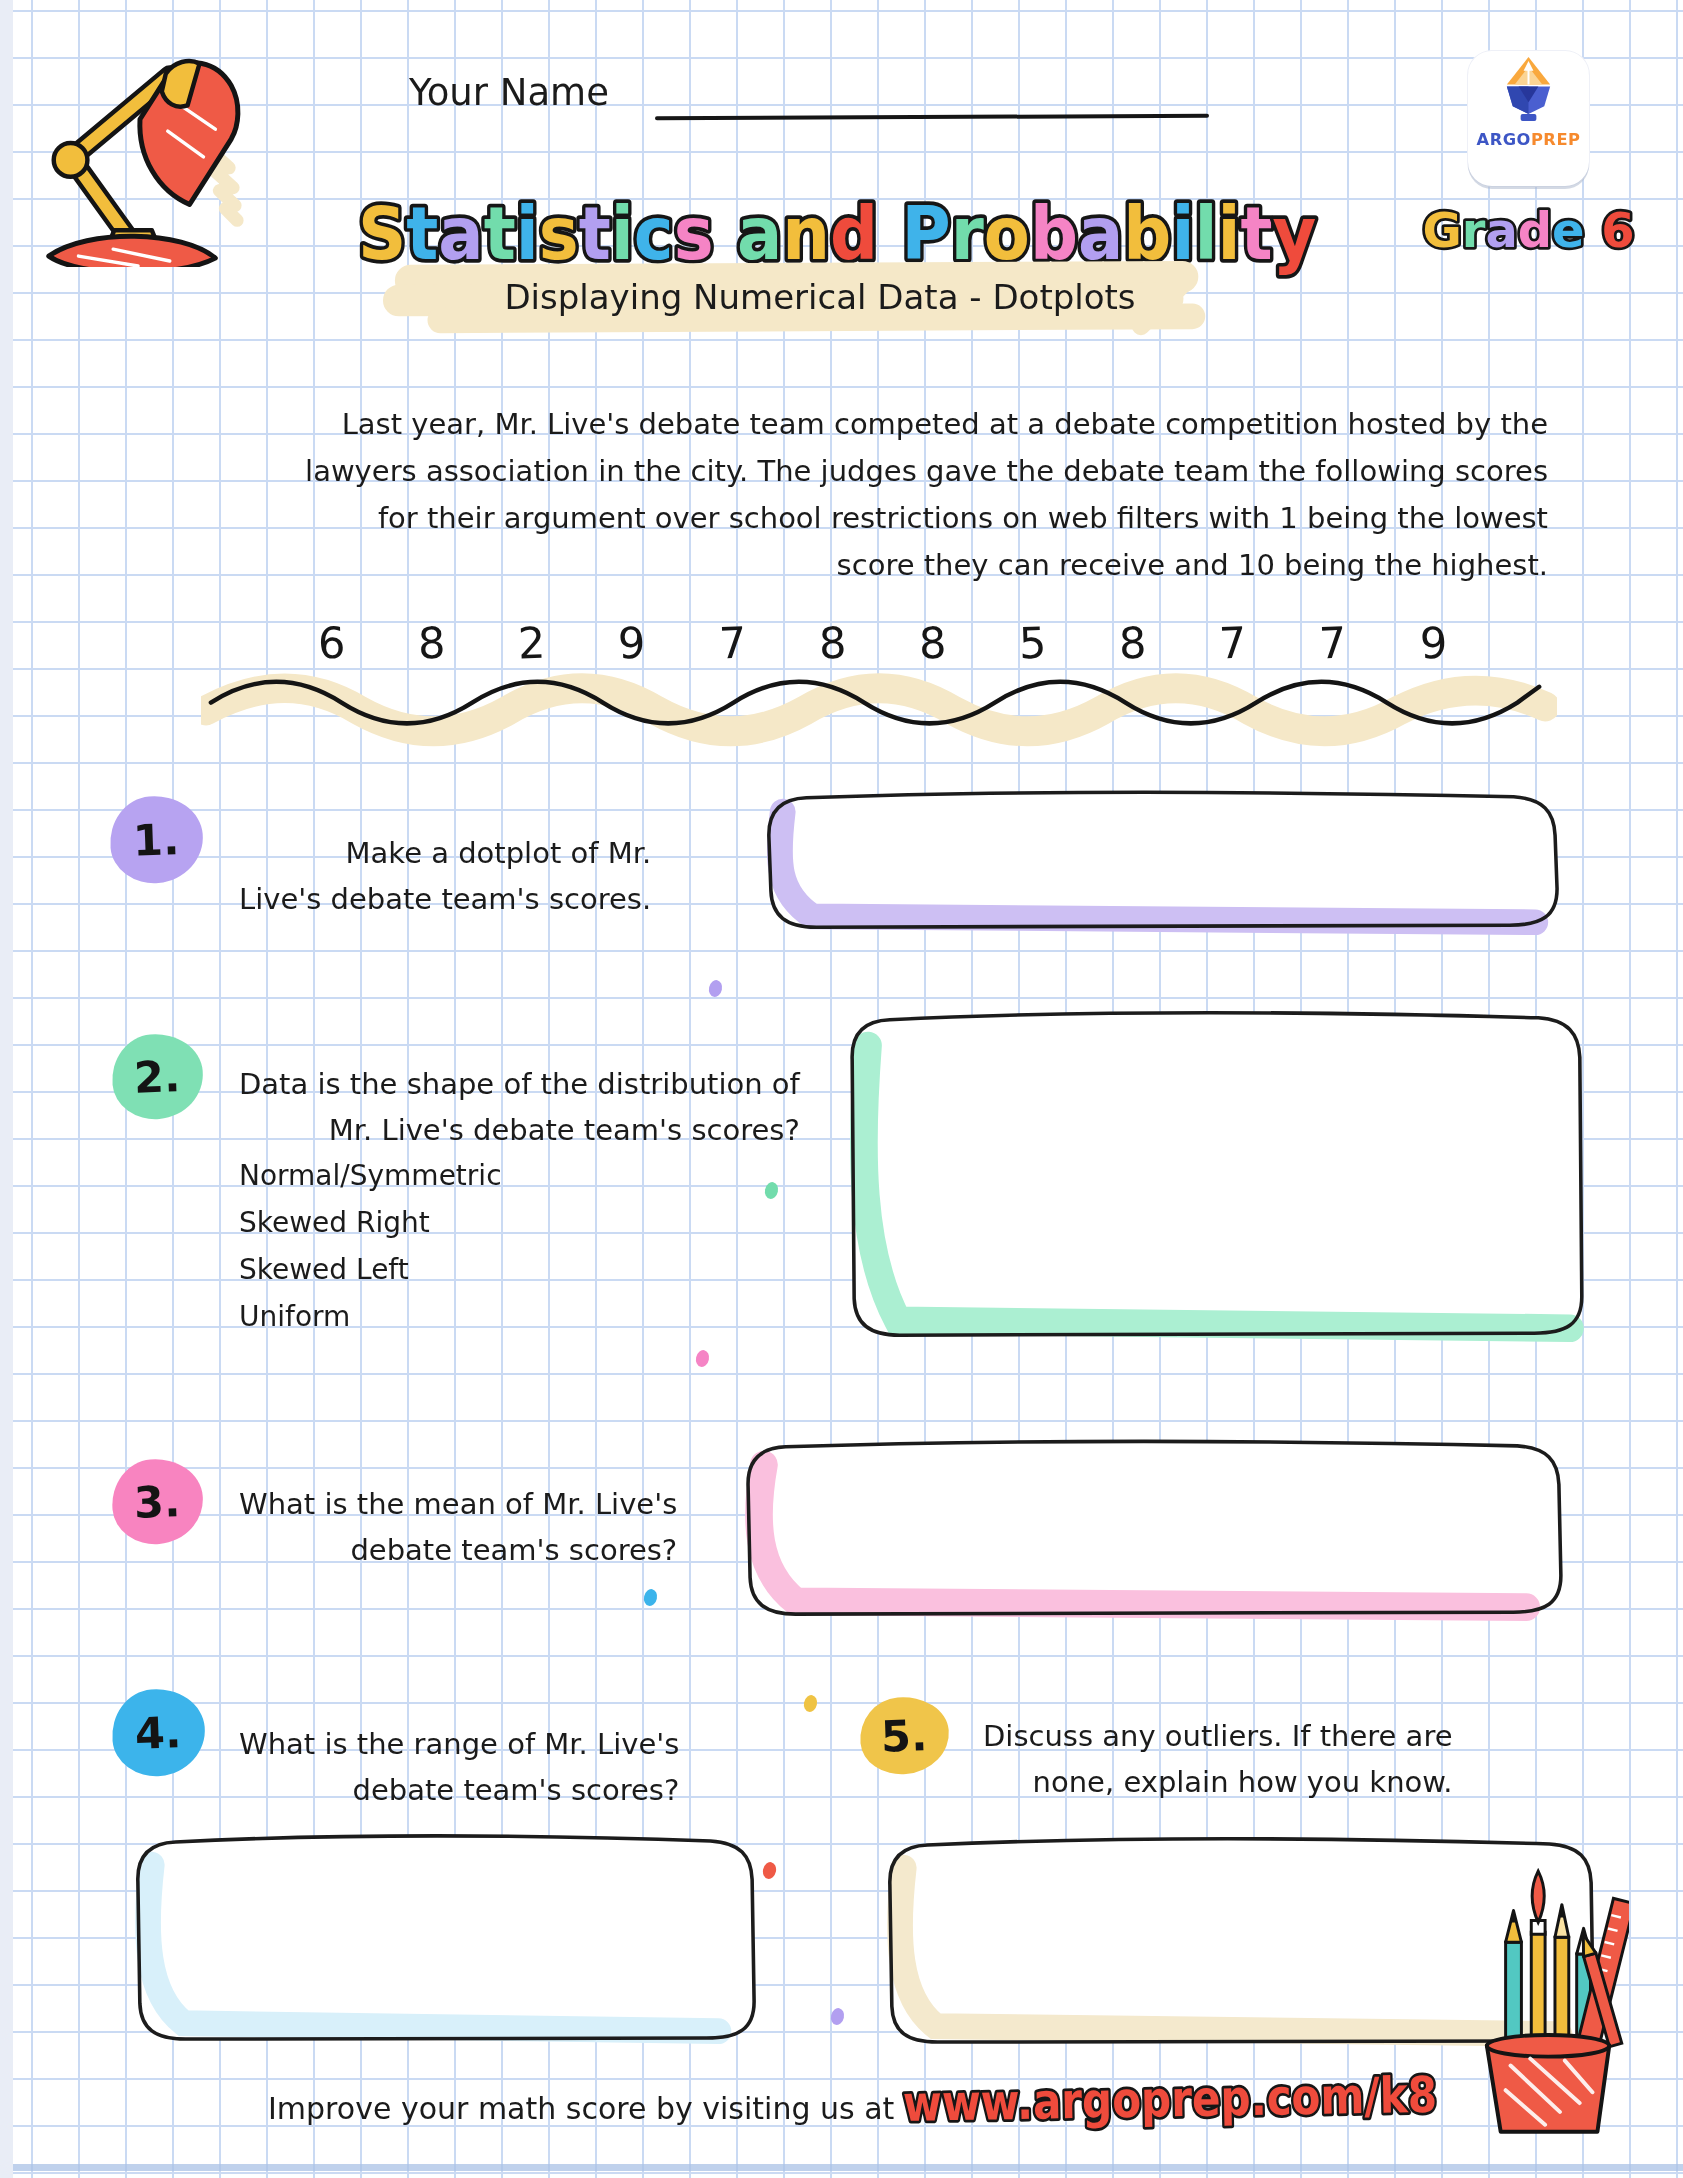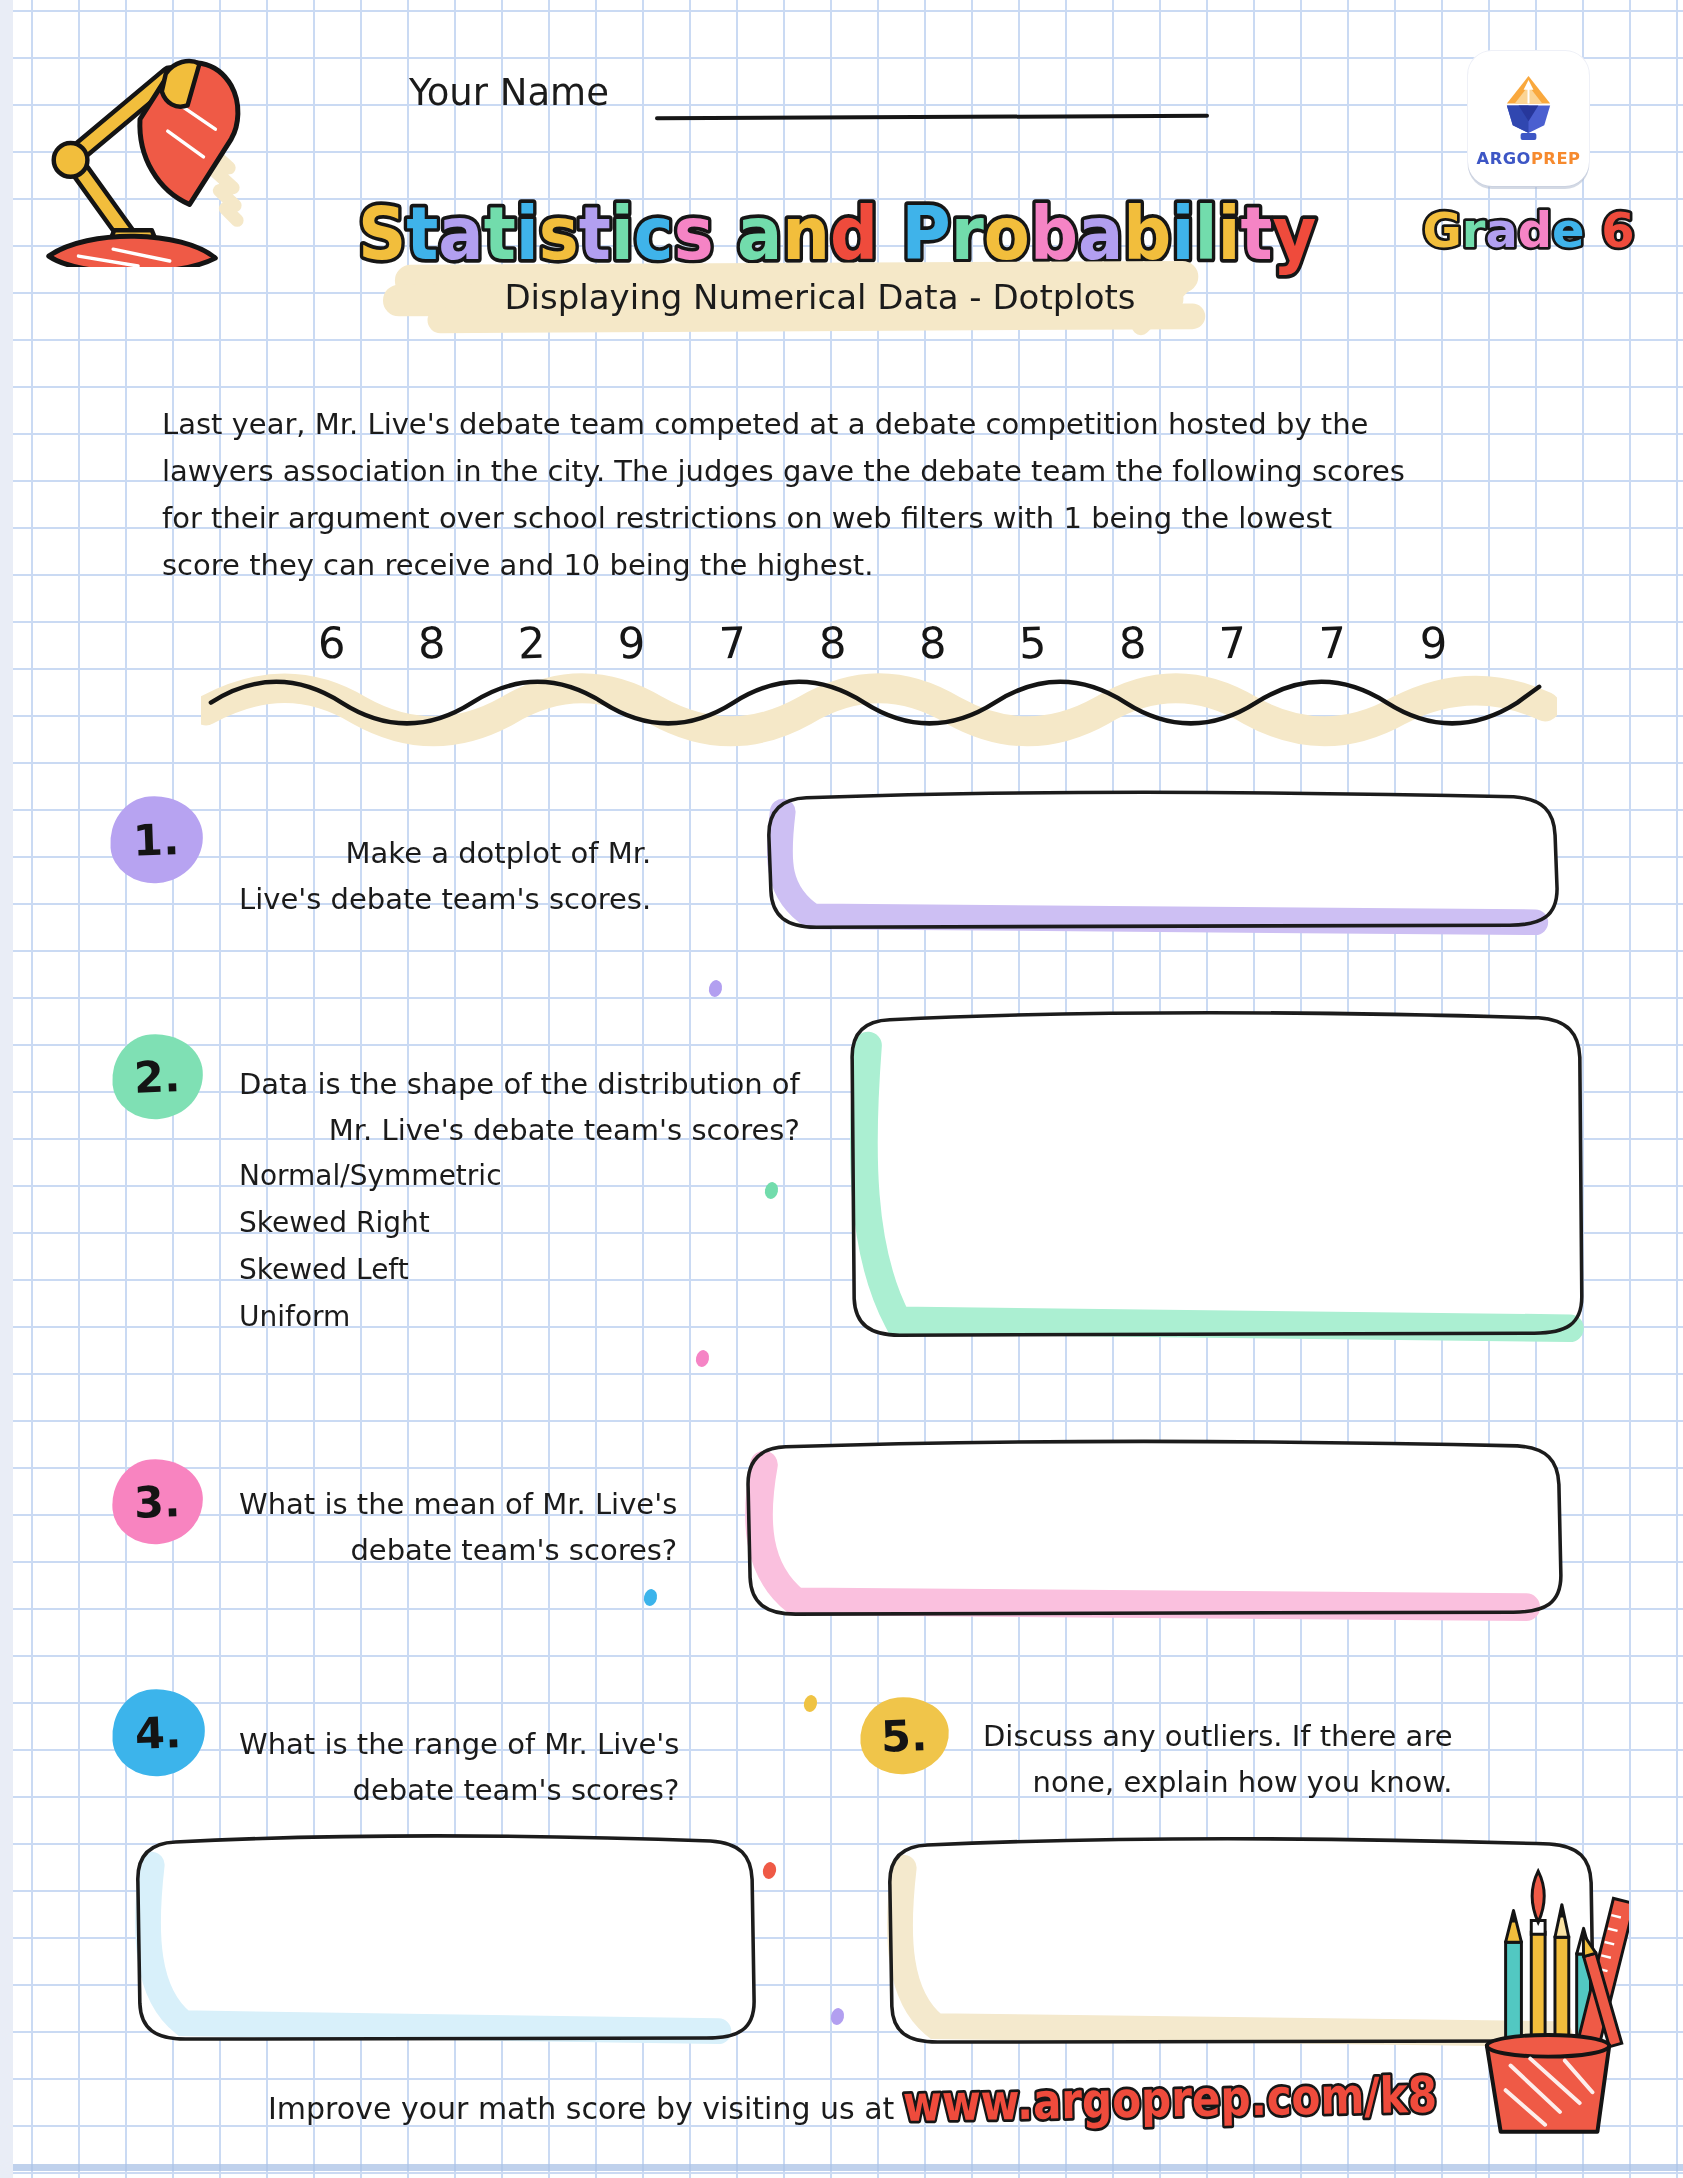--- a/index.html
+++ b/index.html
@@ -10,26 +10,26 @@
       linear-gradient(to right, #cadaf3 2px, transparent 2px),
       linear-gradient(to bottom, #cadaf3 2px, transparent 2px);
     background-size:47px 47px;background-position:18px 10px;
     font-family:"DejaVu Sans","Liberation Sans",sans-serif;color:#1b1b1b;margin-left:13px;
   }
   .abs{position:absolute;}
   .name-label{font-size:37px;font-weight:500;}
   .name-line{height:4px;background:#161616;border-radius:3px;transform:rotate(-0.25deg);}
   .badge{
     background:#ffffff;border-radius:24px;display:flex;flex-direction:column;align-items:center;
-    justify-content:center;gap:4px;box-shadow:0 3px 0 rgba(175,185,205,.55),0 0 0 1px #eef0f7;
+    justify-content:flex-start;gap:4px;box-shadow:0 3px 0 rgba(175,185,205,.55),0 0 0 1px #eef0f7;
   }
   .badge-text{font-size:16.3px;font-weight:bold;letter-spacing:0.5px;}
   .title-svg text{font-family:"DejaVu Sans","Liberation Sans",sans-serif;font-weight:bold;}
   .subtitle{font-size:34px;text-align:center;}
-  .intro{font-size:29px;line-height:47px;text-align:left;}
+  .intro{font-size:29px;line-height:47px;text-align:right;}
   .intro-line{display:block;}
   .scores-row{display:flex;justify-content:space-between;font-size:43px;color:#161616;}
   .score-num{display:inline-block;transform:rotate(-2deg);}
   .qblob{display:flex;align-items:center;justify-content:center;
     border-radius:46% 54% 52% 48% / 55% 48% 52% 45%;transform:rotate(-5deg);}
   .qnum{font-size:43px;font-weight:bold;color:#141414;transform:rotate(3deg);}
   .qtext{font-size:29px;line-height:46px;white-space:nowrap;text-align:right;}
   .qtext span{display:block;}
   .options{font-size:28px;line-height:47px;}
   .option-line{display:block;}

